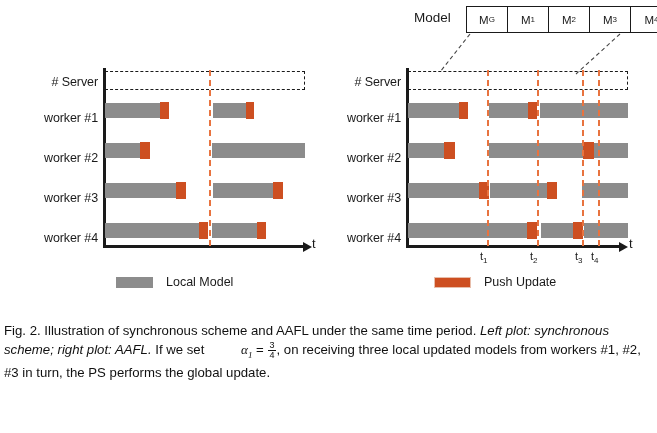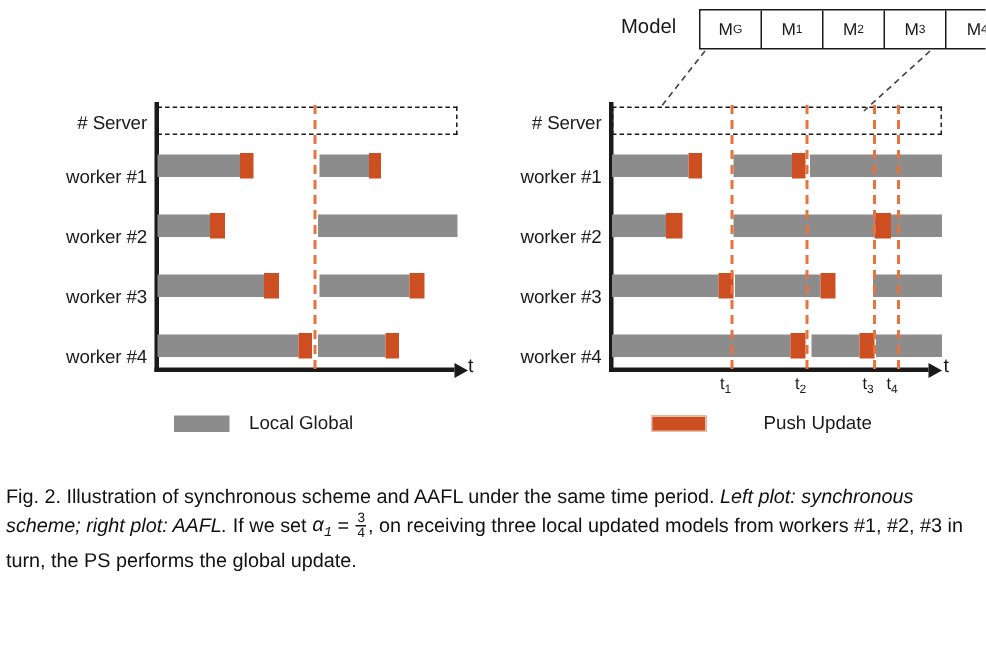--- a/index.html
+++ b/index.html
@@ -113,21 +113,21 @@
   .frac{
     display:inline-block;
     vertical-align:-0.42em;
     text-align:center;
     font-size:9px;
     line-height:1.02;
     margin:0 1px;
   }
   .frac .num{display:block;border-bottom:1px solid #111;padding:0 1px;}
   .frac .den{display:block;padding:0 1px;}
-  .alpha{font-family:Liberation Mono, monospace;font-style:italic;}
+  .alpha{font-family:Liberation Serif, serif;font-style:italic;margin-left:33px;}
   .alpha sub{font-size:9px;}
 </style>
 </head>
 <body>
 
 <div id="fig">
 
   <div class="model-word" style="left:414px;top:10px;">Model</div>
 
   <div class="model-strip" id="model-strip" style="left:466px;top:6px;height:27px;">
@@ -243,23 +243,23 @@
         <div class="tick-label" style="left: 480px; top: 250px;">t<sub>1</sub></div>
         <div class="tick-label" style="left: 530px; top: 250px;">t<sub>2</sub></div>
         <div class="tick-label" style="left: 575px; top: 250px;">t<sub>3</sub></div>
         <div class="tick-label" style="left: 591px; top: 250px;">t<sub>4</sub></div>
       </div>
   </div>
 
   <div class="legend">
     <div class="lg-item" style="left:116px;top:3px;">
       <span class="sw-grey"></span>
-      <span class="lg-text">Local Global</span>
+      <span class="lg-text">Local Model</span>
     </div>
-    <div class="lg-item" style="left:434px;top:3px;gap:25px;">
+    <div class="lg-item" style="left:434px;top:3px;">
       <span class="sw-orange"></span>
       <span class="lg-text">Push Update</span>
     </div>
   </div>
 
   <div class="caption"><span>Fig. 2. Illustration of synchronous scheme and AAFL under the same time period. </span><i>Left plot: synchronous scheme; right plot: AAFL.</i><span> If we set </span><span class="alpha"><span>α</span><sub>1</sub></span><span> = </span><span class="frac"><span class="num">3</span><span class="den">4</span></span><span>, on receiving three local updated models from workers #1, #2, #3 in turn, the PS performs the global update.</span></div>
 
 </div>
 
 </body></html>

